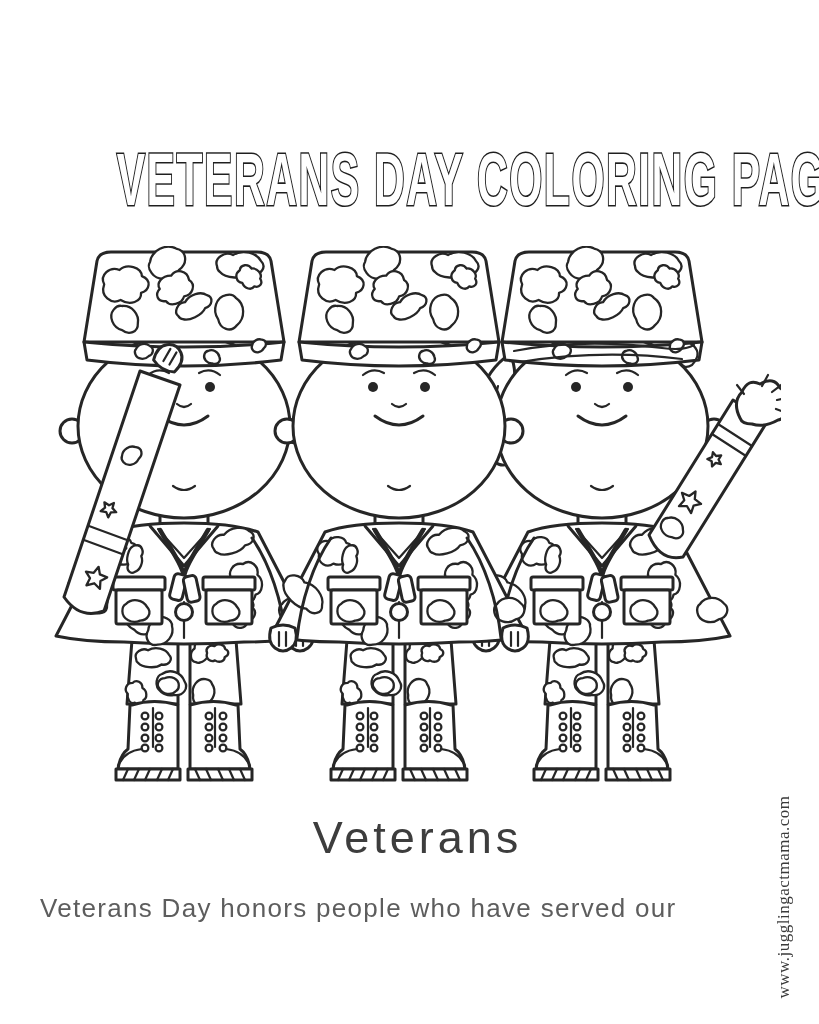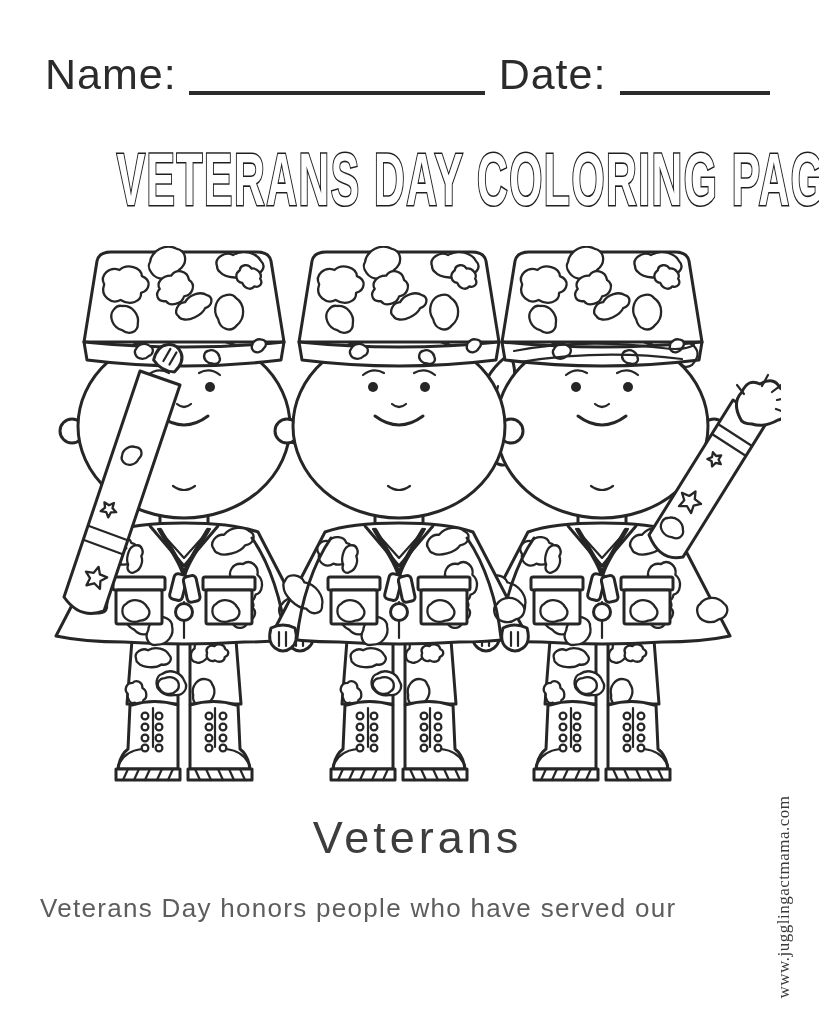--- a/index.html
+++ b/index.html
@@ -48,26 +48,20 @@
     transform:rotate(-90deg); transform-origin:0 0;
     font-family:"Liberation Serif", serif; font-size:17px; color:#3a3a3a;
     letter-spacing:0.5px; text-align:center; white-space:nowrap;
   }
 </style>
 </head>
 <body>
 
 <div id="page">
 
-  <div class="name-row">
-    <span>Name:</span>
-    <span class="blank-line name"></span>
-    <span>Date:</span>
-    <span class="blank-line date"></span>
-  </div>
 
   <div class="title-wrap">
     <div class="page-title">VETERANS DAY COLORING PAGE</div>
   </div>
 
   <svg class="art" width="745" height="560" viewBox="0 0 745 560">
     <defs>
       <path id="b1" class="blob" d="M0,10 C-6,2 2,-8 12,-6 C18,-14 32,-12 34,-4 C44,-2 44,8 36,12 C38,20 28,26 18,22 C10,28 -2,22 0,10 Z"></path>
       <path id="b2" class="blob" d="M0,0 C4,-9 16,-11 23,-5 C31,-1 29,9 21,12 C14,19 2,17 -1,9 C-3,4 -2,2 0,0 Z"></path>
       <path id="b3" class="blob" d="M0,6 C-3,-2 8,-9 16,-5 C26,-11 40,-7 44,1 C50,7 44,16 34,14 C26,20 8,18 3,12 C0,10 0,8 0,6 Z"></path>

